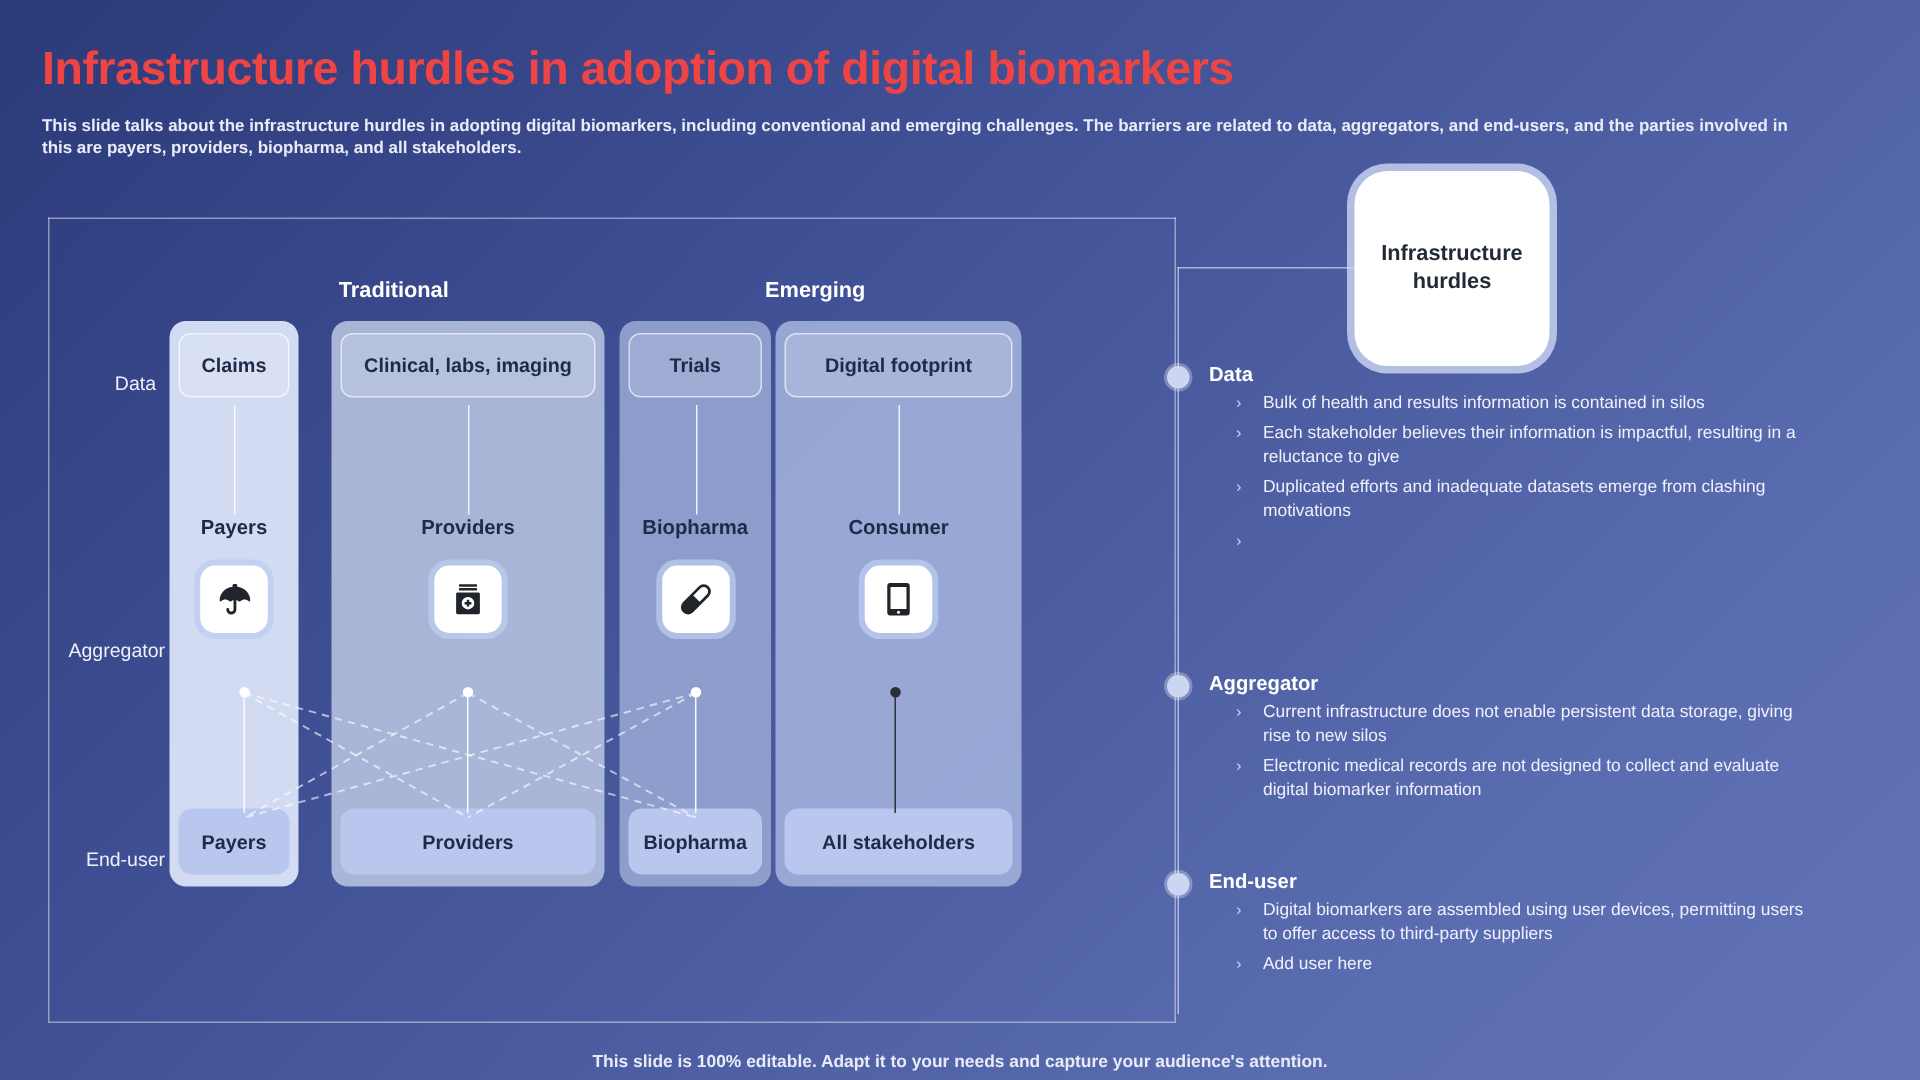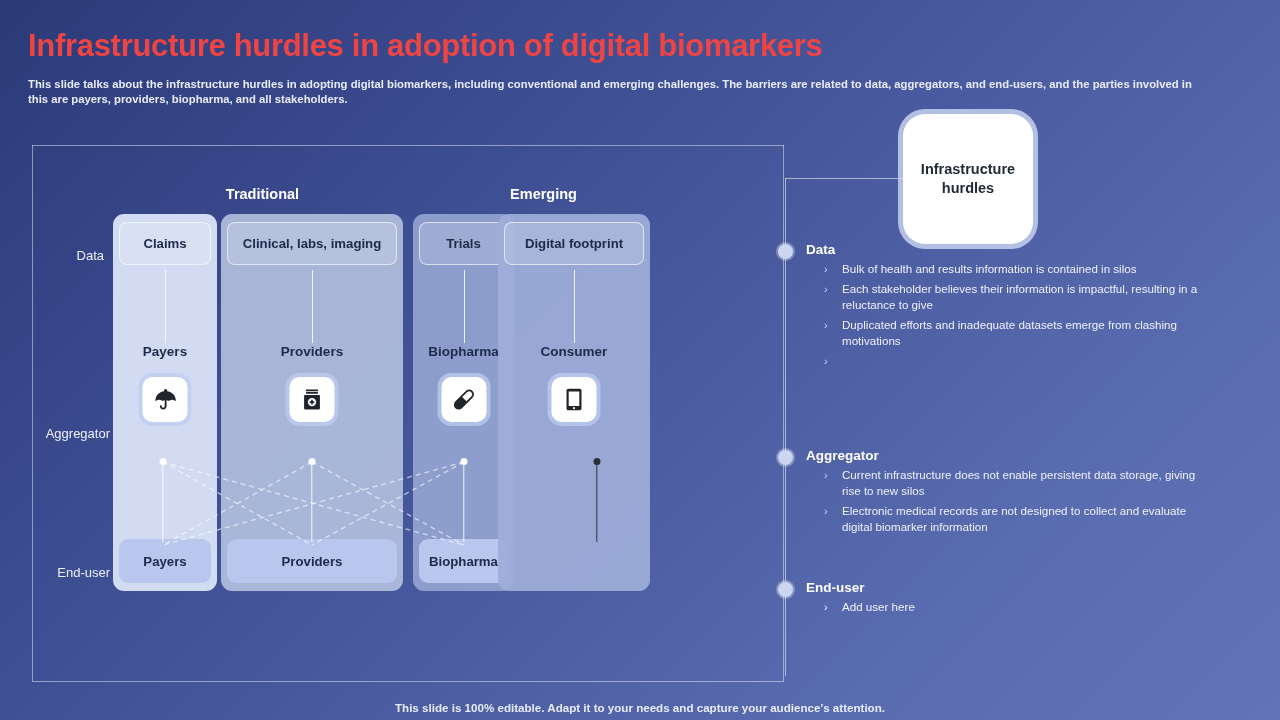--- a/index.html
+++ b/index.html
@@ -92,24 +92,24 @@
   .group-caption.traditional { left: 113px; top: 186px; width: 299px; }
   .group-caption.emerging    { left: 414px; top: 186px; width: 259px; }
 
   
   .col {
     position: absolute;
     top: 214px;
     height: 377px;
     border-radius: 11px;
   }
-  .col.c1 { left: 113px;  width: 104px;  background: rgba(222,230,250,0.93); }
+  .col.c1 { left: 113px;  width: 86px;  background: rgba(222,230,250,0.93); }
   .col.c2 { left: 221px;  width: 182px; background: rgba(176,189,221,0.93); }
   .col.c3 { left: 413px;  width: 101px; background: rgba(146,162,208,0.93); }
-  .col.c4 { left: 498px;  width: 152px; background: rgba(158,173,216,0.93); }
+  .col.c4 { left: 517px;  width: 164px; background: rgba(158,173,216,0.93); }
 
   
   .chip {
     position: absolute;
     top: 8px;
     left: 6px;
     right: 6px;
     height: 43px;
     border-radius: 8px;
     border: 1px solid rgba(255,255,255,0.62);
@@ -360,20 +360,21 @@
 
 <div class="col c4">
   <div class="chip">Digital footprint</div>
   <div class="stem"></div>
   <div class="actor-name">Consumer</div>
   <div class="icon-box">
     <svg viewBox="0 0 24 24" aria-hidden="true">
       <path d="M6.6 1.6h10.8c1 0 1.8.8 1.8 1.8v17.2c0 1-.8 1.8-1.8 1.8H6.6c-1 0-1.8-.8-1.8-1.8V3.4c0-1 .8-1.8 1.8-1.8zm.3 2.6v14.1h10.2V4.2H6.9zm5.1 15.1a1 1 0 100 2 1 1 0 000-2z"></path>
     </svg>
   </div>
+  <div class="endpill">All stakeholders</div>
 </div>
 
 <svg class="cross-lines" viewBox="0 0 1280 720">
   <g stroke="rgba(255,255,255,0.62)" stroke-width="1.3" stroke-dasharray="5 4" fill="none">
     <path d="M162.5 462 L312 545"></path>
     <path d="M162.5 462 L464 545"></path>
     <path d="M312 462 L163 545"></path>
     <path d="M312 462 L464 545"></path>
     <path d="M464 462 L163 545"></path>
     <path d="M464 462 L312 545"></path>
@@ -414,18 +415,18 @@
   <ul class="bullet-list">
     <li class="bullet-item"><span class="caret">›</span><span>Current infrastructure does not enable persistent data storage, giving rise to new silos</span></li>
     <li class="bullet-item"><span class="caret">›</span><span>Electronic medical records are not designed to collect and evaluate digital biomarker information</span></li>
   </ul>
 </div>
 
 <div class="section s-enduser">
   <div class="section-bullet"></div>
   <div class="section-title">End-user</div>
   <ul class="bullet-list">
-    <li class="bullet-item"><span class="caret">›</span></li>
+    <li class="bullet-item"><span class="caret">›</span><span>Digital biomarkers are assembled using user devices, permitting users to offer access to third-party suppliers</span></li>
     <li class="bullet-item"><span class="caret">›</span><span>Add user here</span></li>
   </ul>
 </div>
 
 <div class="footer-note">This slide is 100% editable. Adapt it to your needs and capture your audience's attention.</div>
 
 </body></html>

